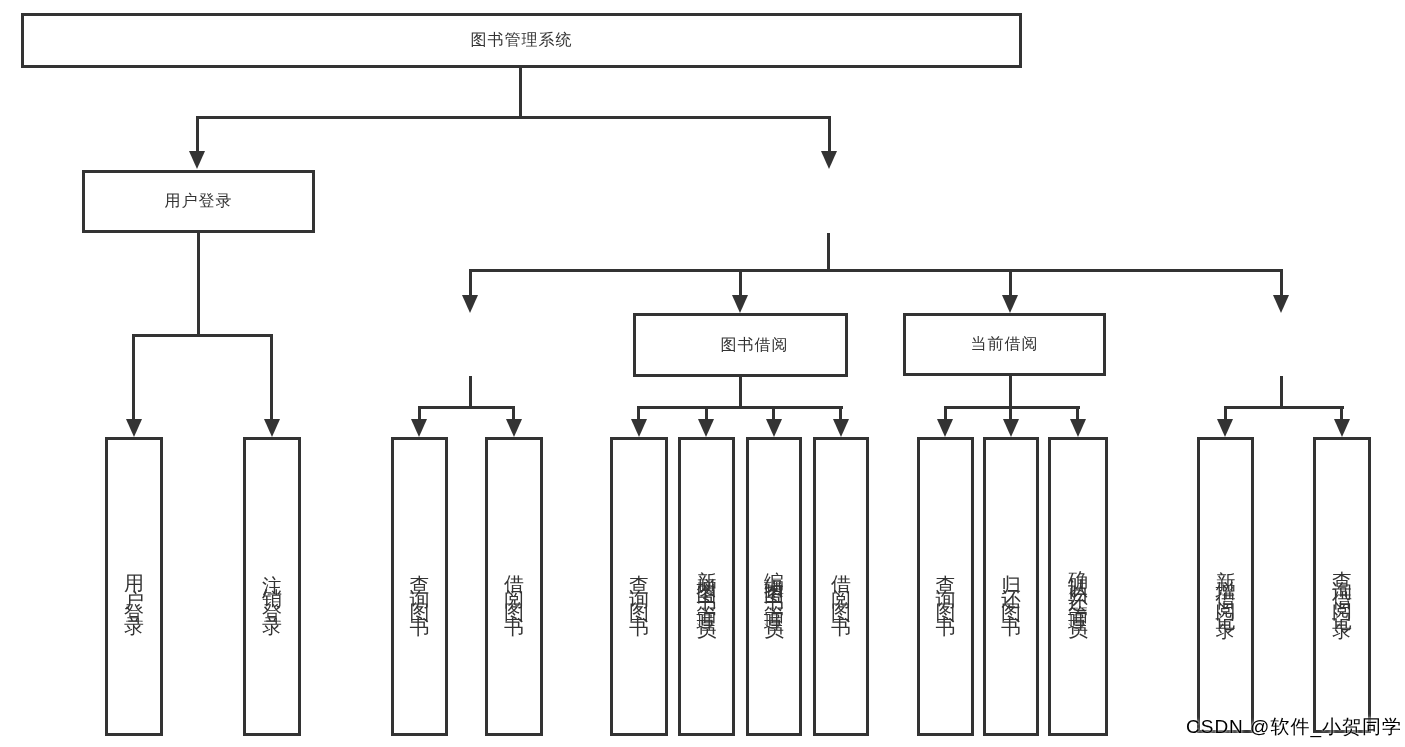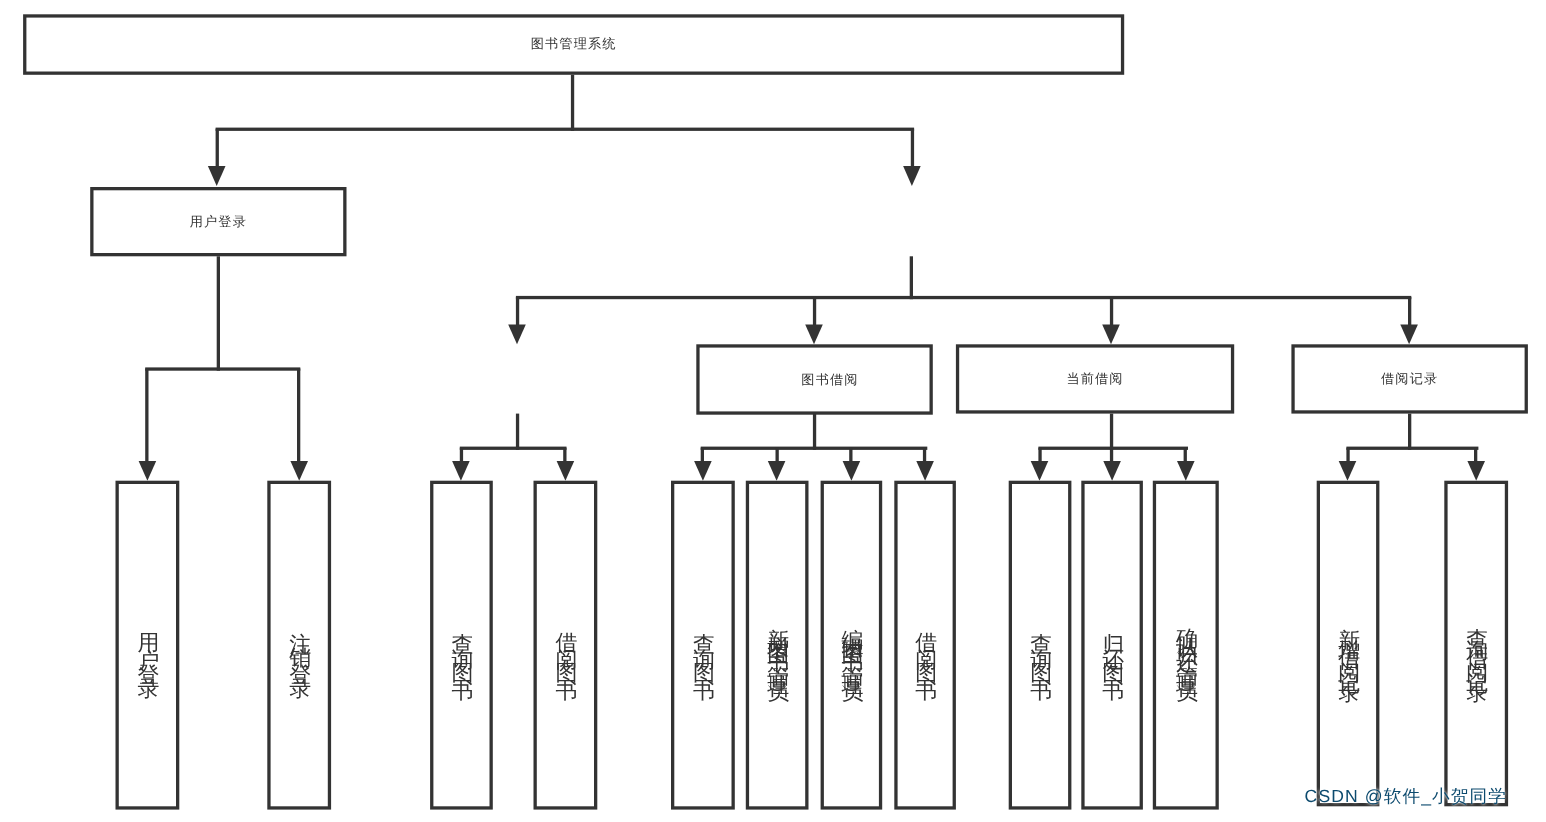--- a/index.html
+++ b/index.html
@@ -6,36 +6,36 @@
   #canvas {
     position:relative; width:1405px; height:747px; background:#ffffff;
     font-family:"Liberation Sans","DejaVu Sans",sans-serif; overflow:hidden;
   }
   .node, .leaf {
     position:absolute; box-sizing:border-box;
     border:3px solid #333333; background:#ffffff;
     display:flex; align-items:center; justify-content:center;
     color:#333333;
   }
-  .node { font-size:12px; letter-spacing:1px; }
+  .node { font-size:16px; letter-spacing:1px; }
   .vtext { writing-mode:vertical-rl; font-size:20px; line-height:1.05; color:#333333; }
   .sp4 { letter-spacing:14px; }
   .sp6 { letter-spacing:10px; }
   .sp9 { letter-spacing:7px; }
   .h-line, .v-line { position:absolute; background:#333333; }
   .h-line { height:3px; }
   .v-line { width:3px; }
   .arw {
     position:absolute; width:0; height:0;
     border-left:8px solid transparent; border-right:8px solid transparent;
     border-top:18px solid #333333;
   }
   .watermark {
     position:absolute; left:1186px; top:714px; z-index:5;
-    font-size:16px; color:#0c4a6e; letter-spacing:1px; white-space:nowrap;
+    font-size:19px; color:#000000; letter-spacing:1px; white-space:nowrap;
     text-shadow:0 0 2px #ffffff, 0 0 4px #ffffff;
   }
 </style>
 </head>
 <body>
 
 <div id="canvas">
 
   <div class="node" style="left:21px; top:13px; width:1001px; height:55px;">
     <span>图书管理系统</span>
@@ -66,25 +66,22 @@
   <div class="v-line" style="left:739px; top:270px; height:30px;"></div>
   <div class="arw" style="left:732px; top:295px;"></div>
   <div class="v-line" style="left:1009px; top:270px; height:30px;"></div>
   <div class="arw" style="left:1002px; top:295px;"></div>
   <div class="v-line" style="left:1280px; top:270px; height:30px;"></div>
   <div class="arw" style="left:1273px; top:295px;"></div>
 
   <div class="node" style="left:633px; top:313px; width:215px; height:64px;padding-left:28px;">
     <span>图书借阅</span>
   </div>
-  <div class="node" style="left:869px; top:313px; width:253px; height:63px;">
+  <div class="node" style="left:903px; top:313px; width:203px; height:63px;">
     <span>当前借阅</span>
-  </div>
-  <div class="node" style="left:1174px; top:313px; width:215px; height:63px;">
-    <span>借阅记录</span>
   </div>
 
   <div class="v-line" style="left:469px; top:376px; height:33px;"></div>
   <div class="h-line" style="left:418px; top:406px; width:97px;"></div>
   <div class="v-line" style="left:418px; top:407px; height:16px;"></div>
   <div class="arw" style="left:411px; top:419px;"></div>
   <div class="v-line" style="left:512px; top:407px; height:16px;"></div>
   <div class="arw" style="left:506px; top:419px;"></div>
 
   <div class="v-line" style="left:739px; top:376px; height:33px;"></div>

